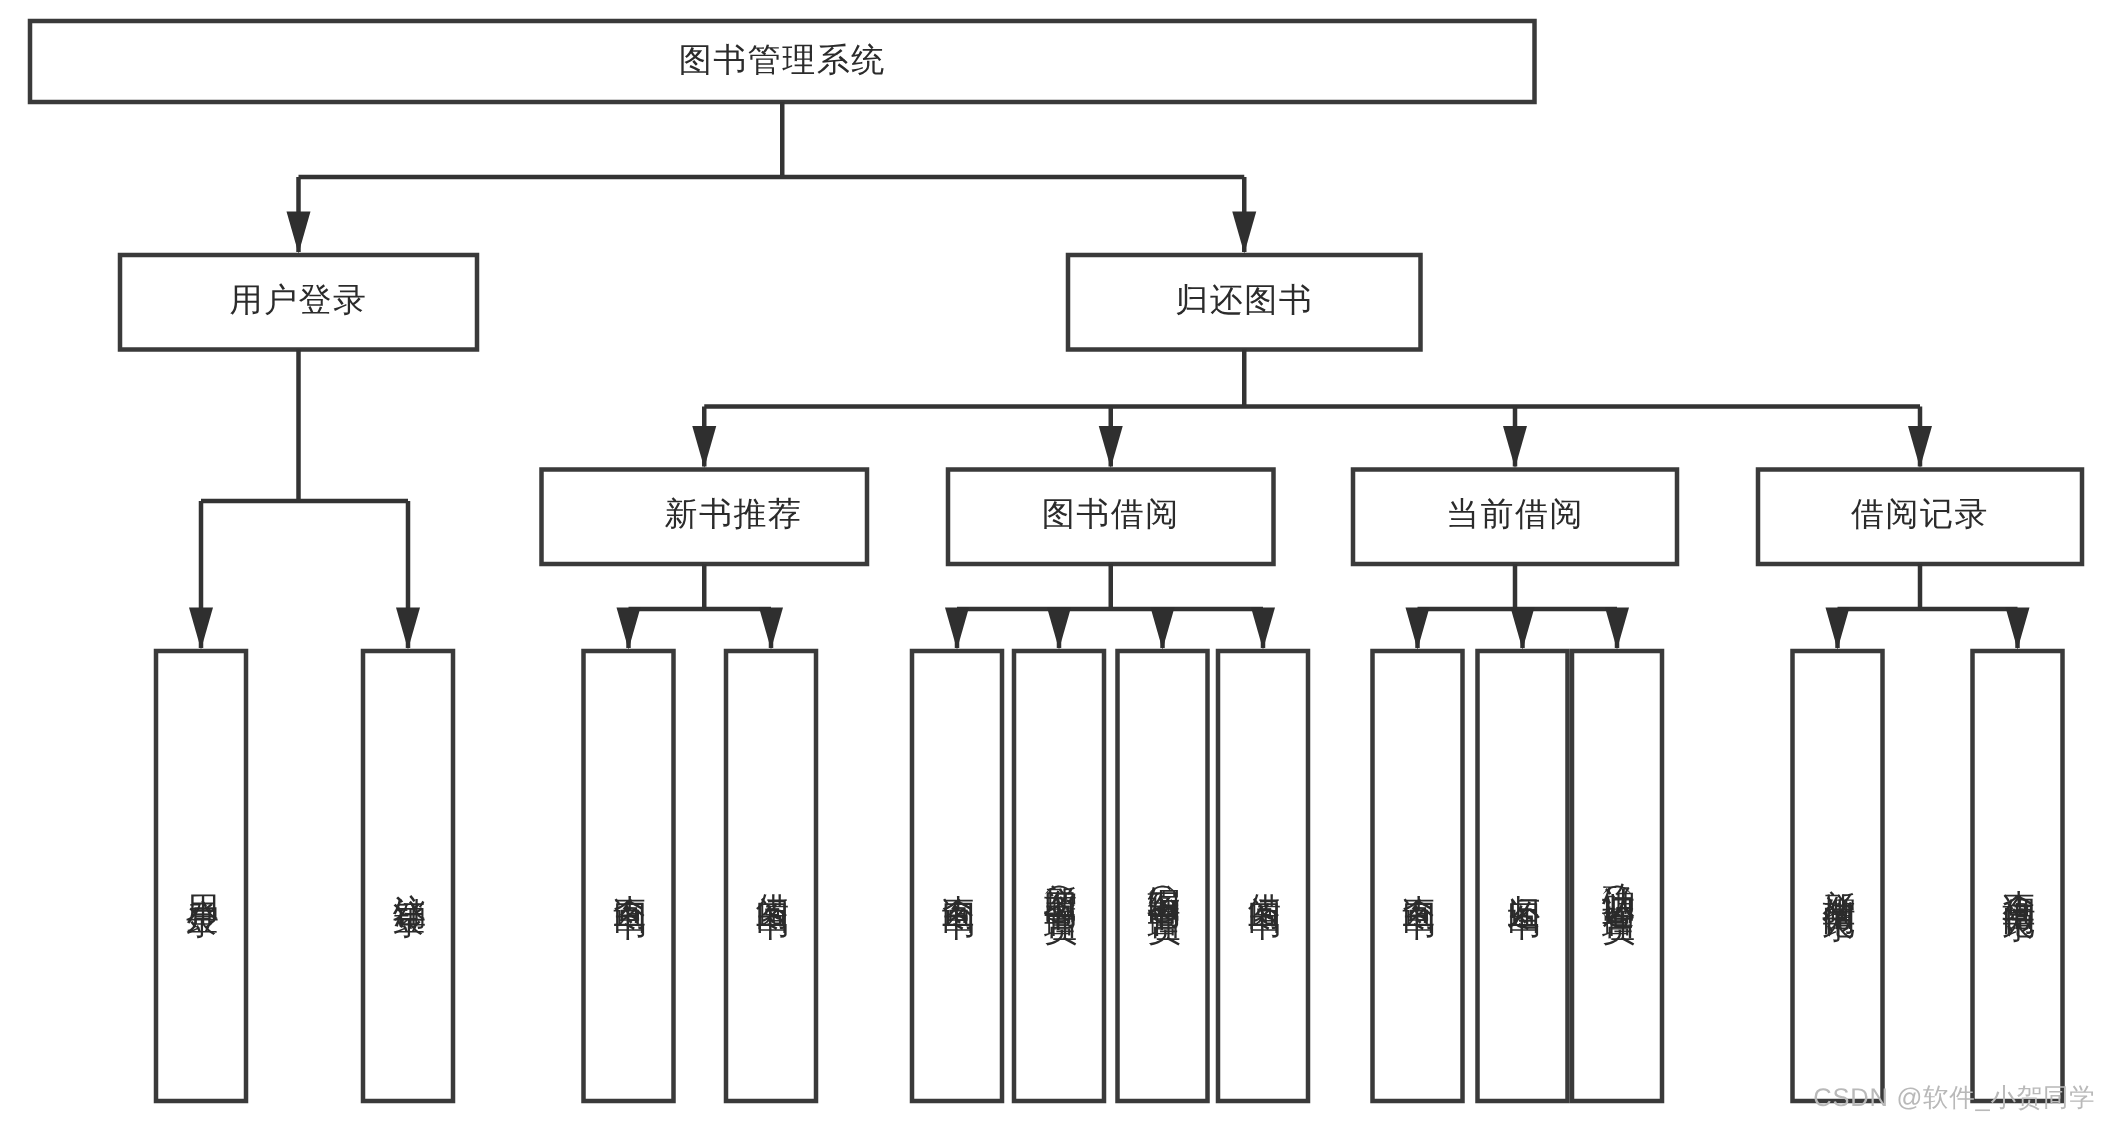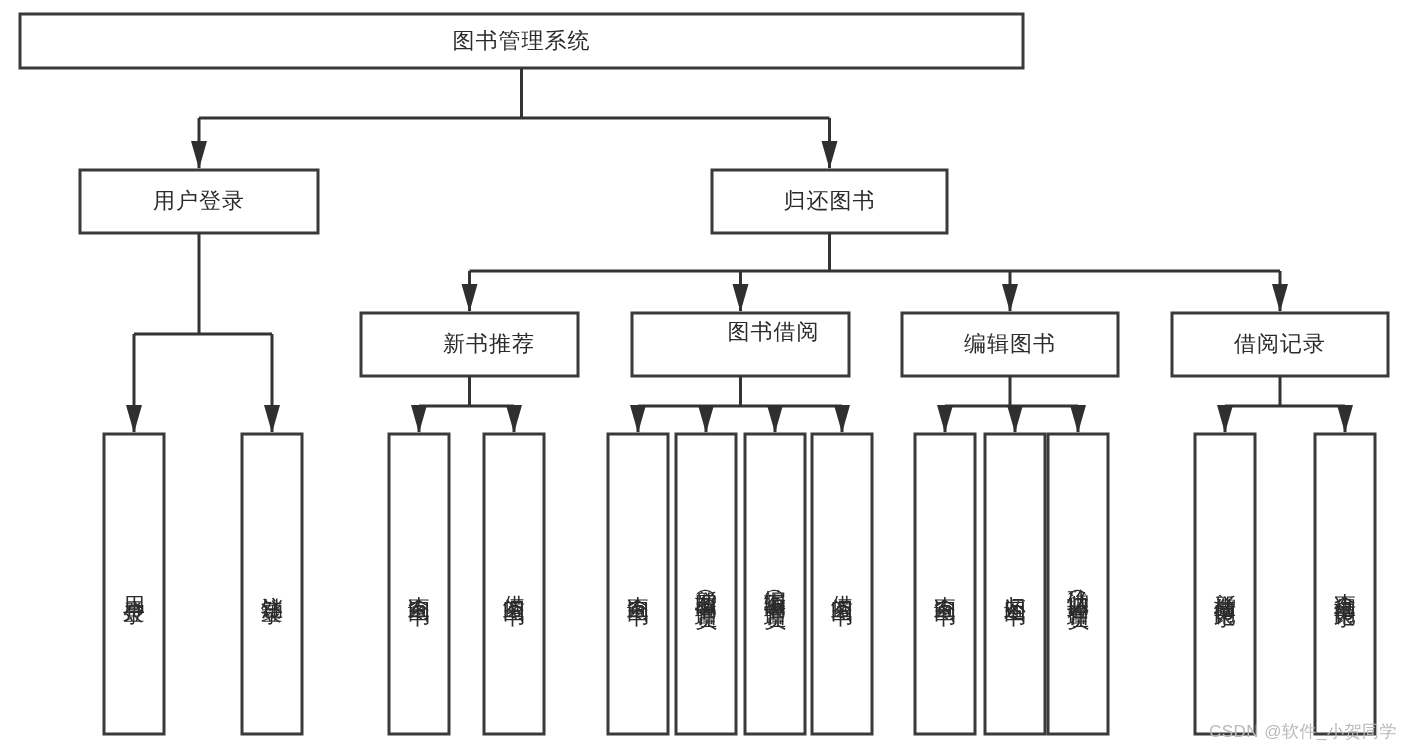--- a/index.html
+++ b/index.html
@@ -158,22 +158,22 @@
         <line x1="1345" y1="406" x2="1345" y2="432" class="connector"></line>
         <path d="M 1337 405 L 1353 405 L 1345 433 Z" class="arrow-head"></path>
       </g>
   </svg>
 
   <div id="labels">
       <div class="node-label horizontal root-label" style="left: 20px; top: 14px; width: 1003px; height: 54px;">图书管理系统</div>
       <div class="node-label horizontal" style="left: 80px; top: 170px; width: 238px; height: 63px;">用户登录</div>
       <div class="node-label horizontal" style="left: 712px; top: 170px; width: 235px; height: 63px;">归还图书</div>
       <div class="node-label horizontal" style="left: 361px; top: 313px; width: 217px; height: 63px; padding-left: 39px;">新书推荐</div>
-      <div class="node-label horizontal" style="left: 632px; top: 301px; width: 217px; height: 63px; margin-left: 33px;">图书借阅</div>
-      <div class="node-label horizontal" style="left: 902px; top: 313px; width: 216px; height: 63px;">编辑图书</div>
+      <div class="node-label horizontal" style="left: 632px; top: 313px; width: 217px; height: 63px;">图书借阅</div>
+      <div class="node-label horizontal" style="left: 902px; top: 313px; width: 216px; height: 63px;">当前借阅</div>
       <div class="node-label horizontal" style="left: 1172px; top: 313px; width: 216px; height: 63px;">借阅记录</div>
       <div class="node-label vertical" style="left: 104px; top: 434px; width: 60px; height: 300px;">用户登录</div>
       <div class="node-label vertical" style="left: 242px; top: 434px; width: 60px; height: 300px;">注销登录</div>
       <div class="node-label vertical" style="left: 389px; top: 434px; width: 60px; height: 300px;">查询图书</div>
       <div class="node-label vertical" style="left: 484px; top: 434px; width: 60px; height: 300px;">借阅图书</div>
       <div class="node-label vertical" style="left: 608px; top: 434px; width: 60px; height: 300px;">查询图书</div>
       <div class="node-label vertical" style="left: 676px; top: 434px; width: 60px; height: 300px;">新增图书（管理员）</div>
       <div class="node-label vertical" style="left: 745px; top: 434px; width: 60px; height: 300px;">编辑图书（管理员）</div>
       <div class="node-label vertical" style="left: 812px; top: 434px; width: 60px; height: 300px;">借阅图书</div>
       <div class="node-label vertical" style="left: 915px; top: 434px; width: 60px; height: 300px;">查询图书</div>

